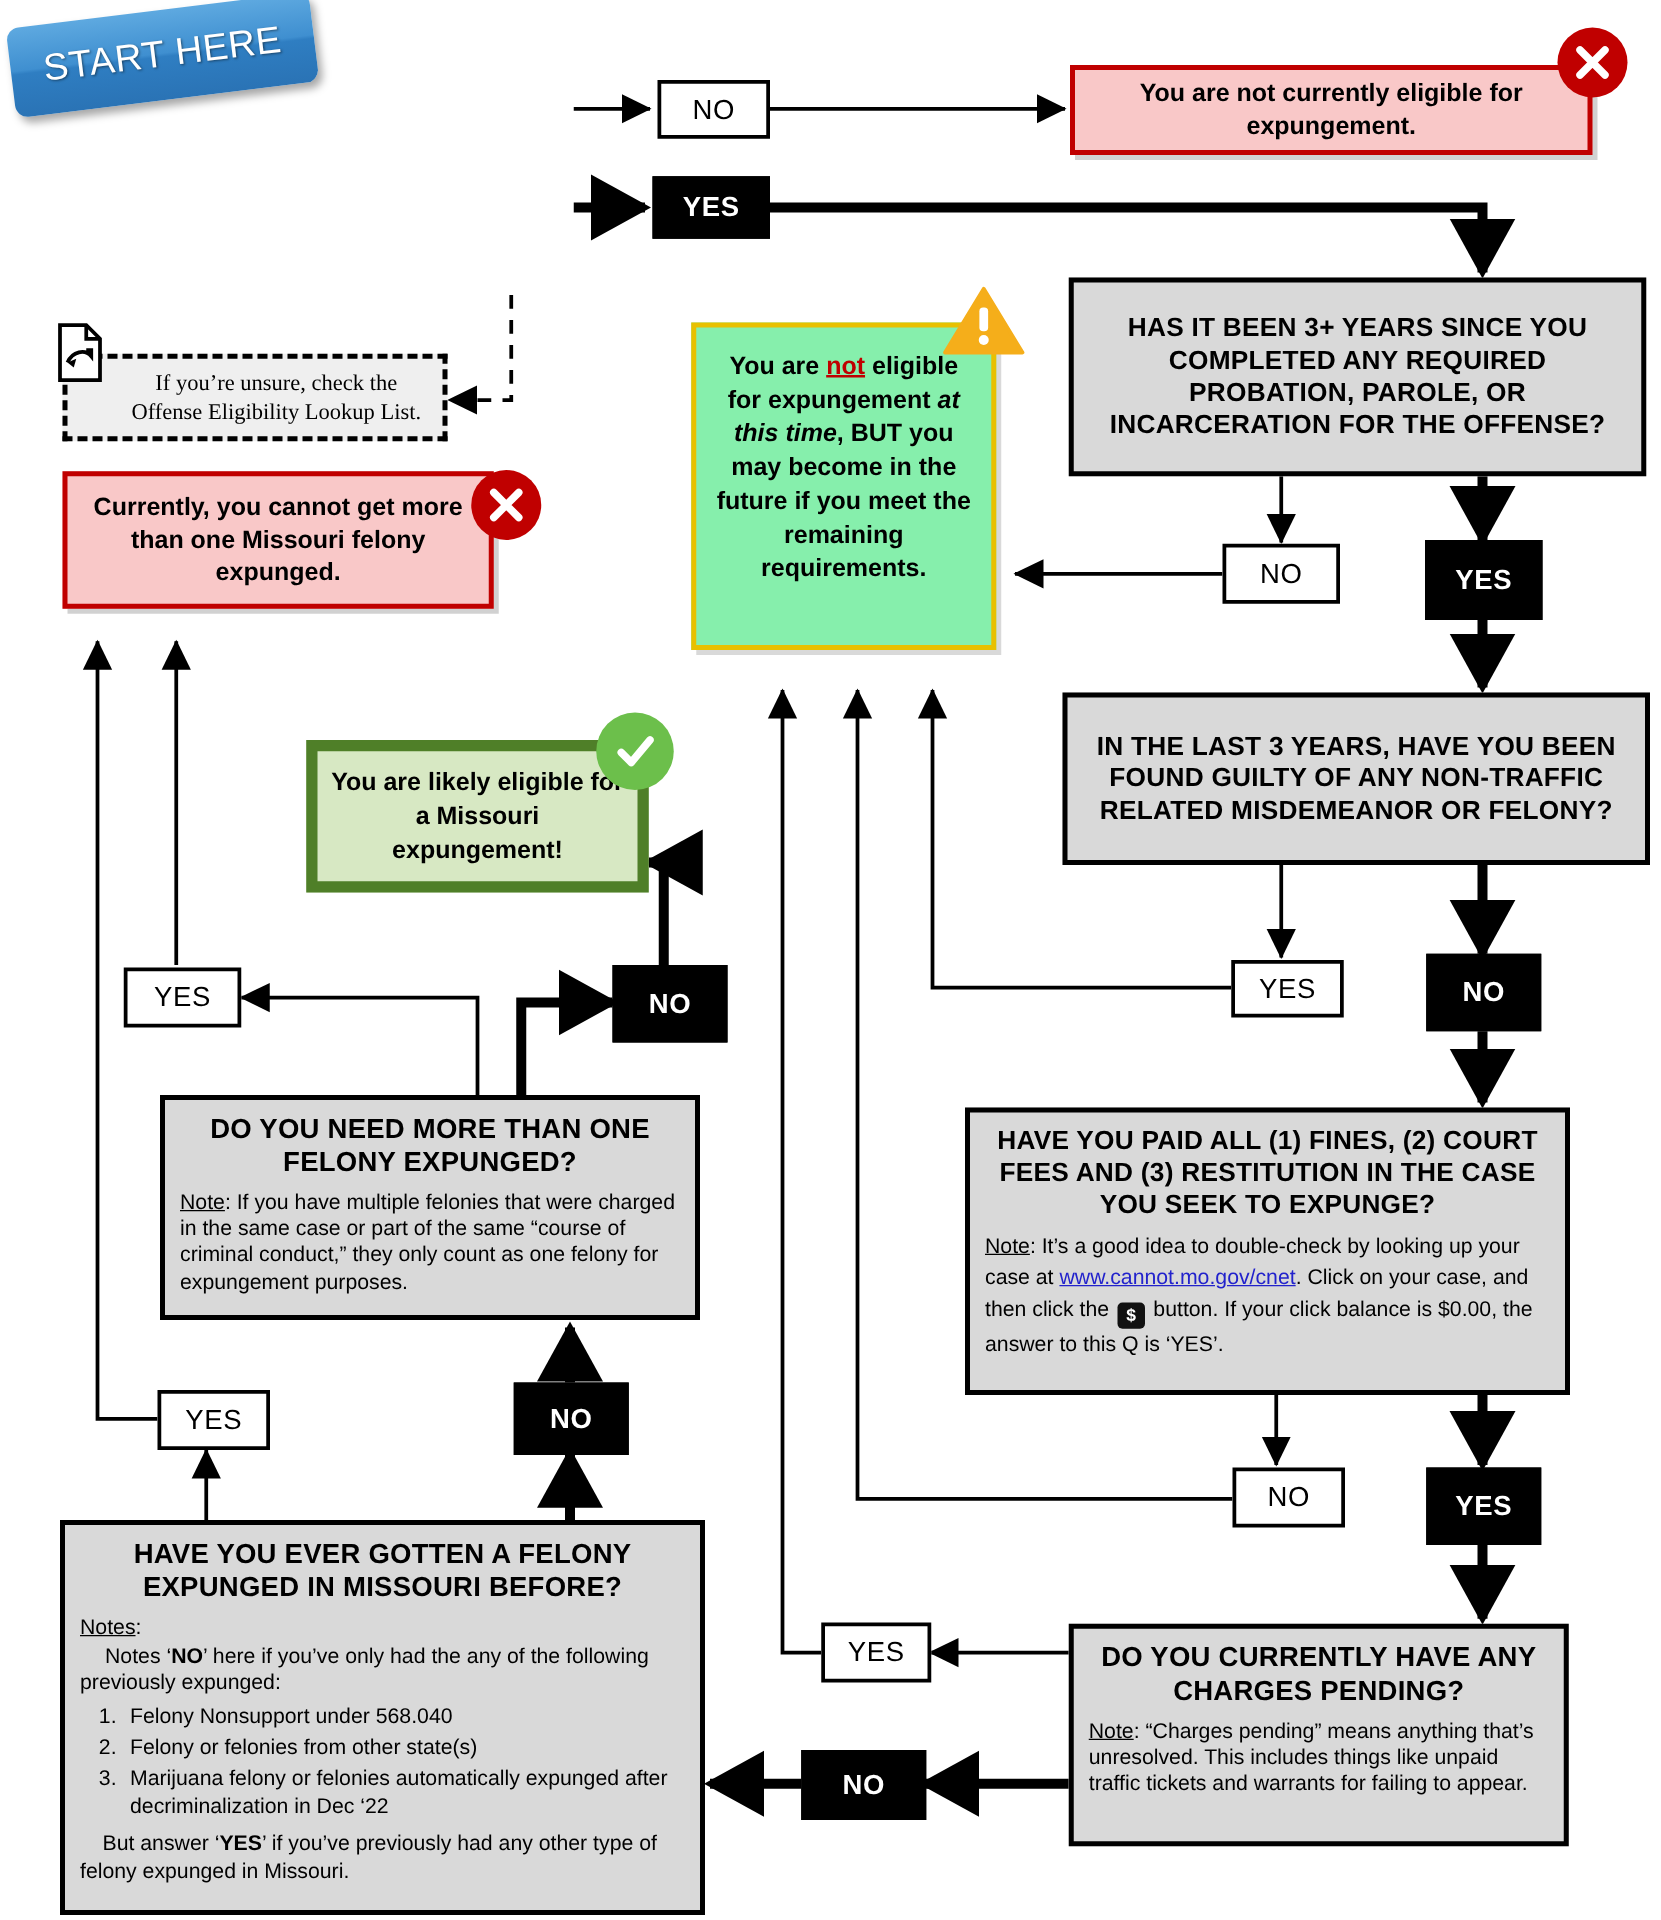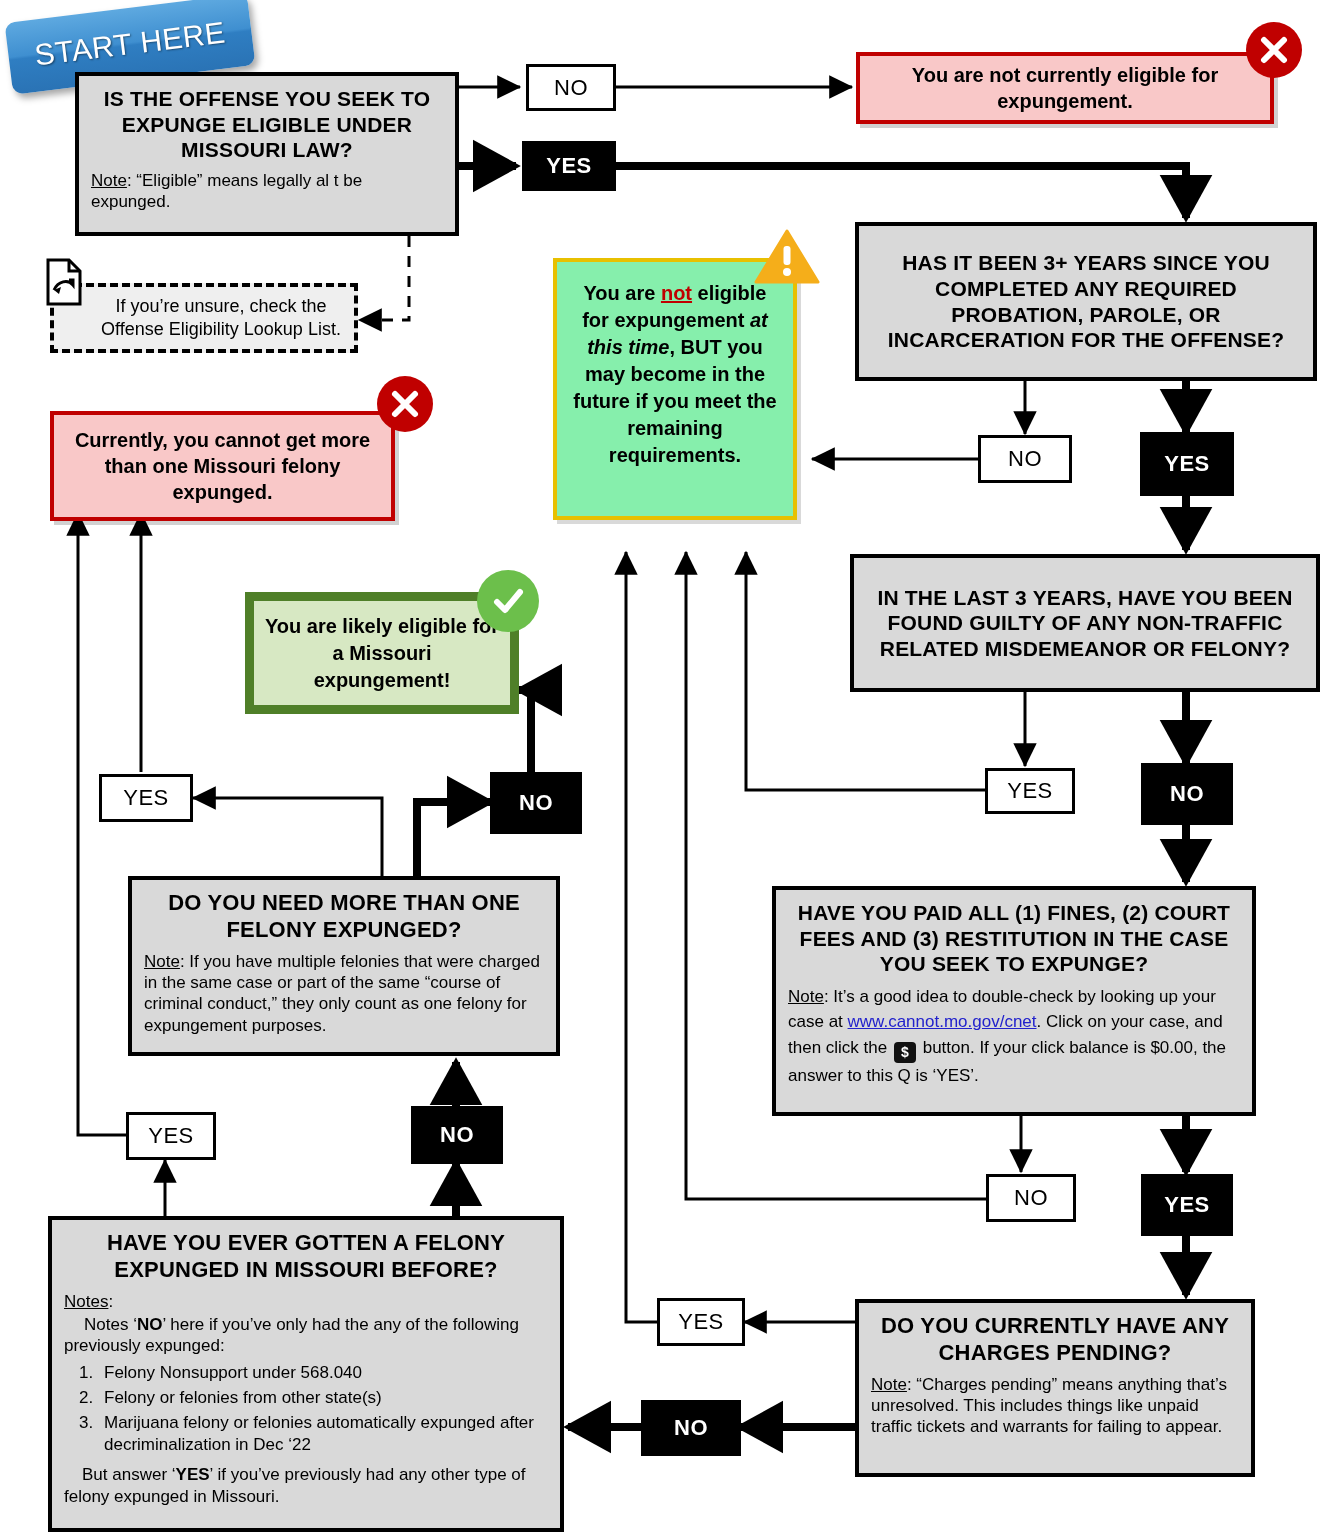--- a/index.html
+++ b/index.html
@@ -242,29 +242,23 @@
 
     </g>
   </svg>
 
   <div class="start-banner">
     <div class="plate">
       <span class="txt">START HERE</span>
     </div>
   </div>
 
-  <div class="node qbox" style="left:75px; top:72px; width:384px; height:164px;">
-    <div class="qtitle" style="font-size:21px;">IS THE OFFENSE YOU SEEK TO EXPUNGE ELIGIBLE UNDER MISSOURI LAW?</div>
-    <div class="qnote">
-      <span class="u">Note</span><span>: “Eligible” means legally al t be expunged.</span>
-    </div>
-  </div>
 
   <div class="node" style="left:50px; top:283px; width:308px; height:70px;">
-    <div class="dashbox" style="width:100%;height:100%;display:flex;flex-direction:column;justify-content:center;">
+    <div class="dashbox" style="width:100%;height:100%;display:flex;flex-direction:column;justify-content:center;font-family:Liberation Serif, serif;">
       <div>If you’re unsure, check the</div>
       <div>Offense Eligibility Lookup List.</div>
     </div>
   </div>
   <div class="doc-icon" style="left:46px; top:258px;">
     <svg width="36" height="48" viewBox="0 0 36 48">
       <path d="M2,2 H23 L34,13 V46 H2 Z" fill="#fff" stroke="#000" stroke-width="3"></path>
       <path d="M23,2 V13 H34" fill="none" stroke="#000" stroke-width="3"></path>
       <path d="M8,32 c4,-9 14,-11 19,-5 l0,-5 l-4,0" fill="none" stroke="#000" stroke-width="3"></path>
       <path d="M8,32 l7,-3 l-2,7 z" fill="#000"></path>
@@ -317,21 +311,21 @@
     <div class="qtitle" style="font-size:21px; width:100%;">IN THE LAST 3 YEARS, HAVE YOU BEEN FOUND GUILTY OF ANY NON-TRAFFIC RELATED MISDEMEANOR OR FELONY?</div>
   </div>
 
   <div class="pill white" style="left:985px; top:768px; width:90px; height:46px;">
     <span>YES</span>
   </div>
   <div class="pill black" style="left:1141px; top:763px; width:92px; height:62px;">
     <span>NO</span>
   </div>
 
-  <div class="node" style="left:50px; top:411px; width:345px; height:110px;">
+  <div class="node" style="left:50px; top:377px; width:345px; height:110px;">
     <div class="redbox" style="width:100%;height:100%;">
       <span>Currently, you cannot get more than one Missouri felony expunged.</span>
     </div>
   </div>
   <div class="badge-x" style="left:377px; top:376px;">
     <svg width="34" height="34" viewBox="0 0 34 34">
       <path d="M7,7 L27,27 M27,7 L7,27" stroke="#fff" stroke-width="6" stroke-linecap="round"></path>
     </svg>
   </div>
 

